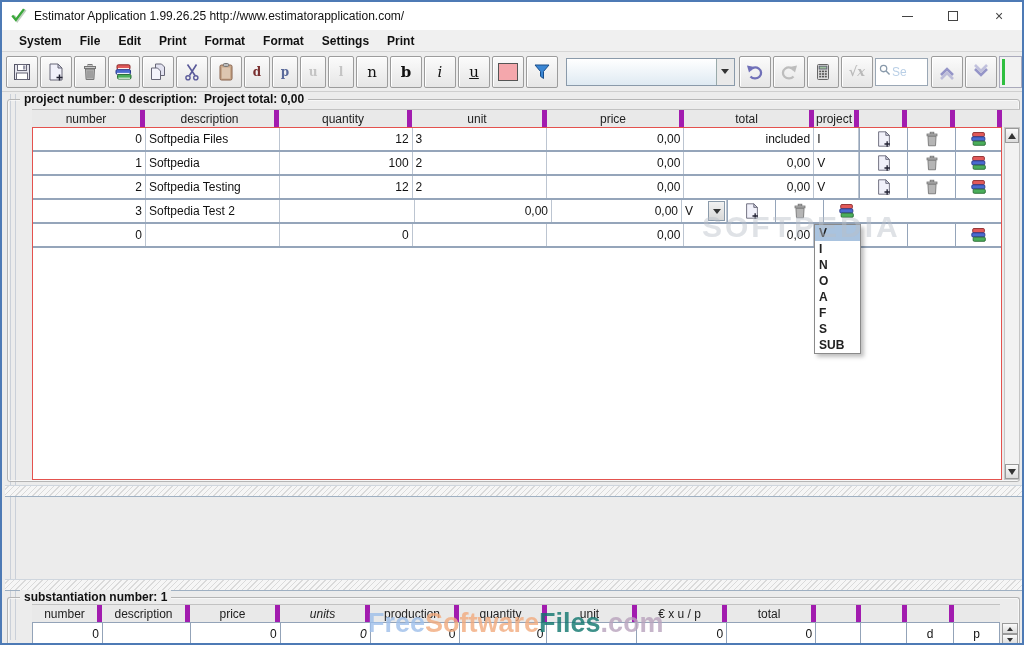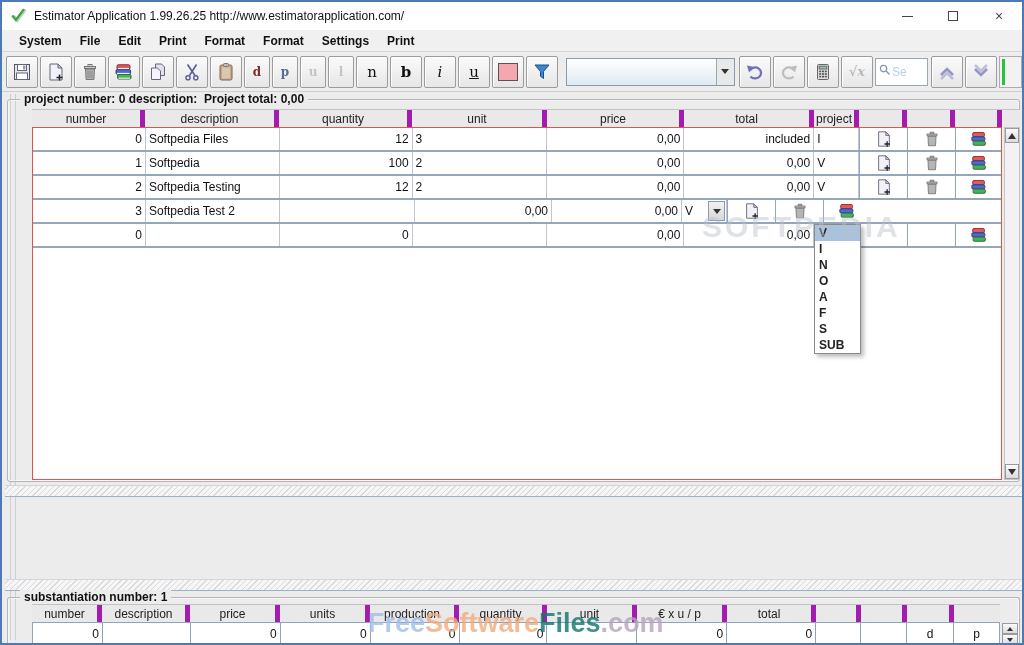--- a/index.html
+++ b/index.html
@@ -74,21 +74,21 @@
 
   
   .note-area { position:absolute; left:24px; top:18px; width:968px; height:52px; background:#c4c4c4; border:1px solid #9a9a9a; box-shadow:inset 1px 1px 0 #b2b2b2; }
 
   
   .shead { position:absolute; left:30px; top:602px; width:968px; height:18px; display:flex; background:#e9e9e9; border-top:1px solid #c2c2c2; z-index:5; }
   .srow { position:absolute; left:30px; top:620px; width:968px; height:24px; display:flex; background:#fff; border:1px solid #93a3b8; z-index:5; }
   .std { border-right:1px solid #93a3b8; height:100%; display:flex; align-items:center; font-size:12px; }
   .std.r { justify-content:flex-end; padding-right:3px; }
   .std.c { justify-content:center; }
-  .s1{width:70px;} .s2{width:88px;} .s3{width:90px;} .s4{width:90px;} .s5{width:89px;}
+  .s1{width:70px;} .s2{width:88px;} .s3{width:90px;} .s4{width:90px;font-style:italic;} .s5{width:89px;}
   .s6{width:88px;} .s7{width:90px;} .s8{width:90px;text-align:center;} .s9{width:89px;}
   .s10{width:45px;} .s11{width:46px;} .s12{width:47px;} .s13{width:45px;}
   .spinner { position:absolute; left:1000px; top:621px; width:16px; height:22px; z-index:5; }
   .spin-btn { width:16px; height:11px; background:linear-gradient(#fafafa,#dcdcdc); border:1px solid #9a9a9a; display:flex; align-items:center; justify-content:center; }
   .spin-tri-up { width:0;height:0;border-left:3px solid transparent;border-right:3px solid transparent;border-bottom:4px solid #333; }
   .spin-tri-down { width:0;height:0;border-left:3px solid transparent;border-right:3px solid transparent;border-top:4px solid #333; }
 
   
   .wm-softpedia { position:absolute; left:700px; top:208px; font-size:30px; font-weight:bold; letter-spacing:3px; color:rgba(185,190,200,.45); z-index:40; }
   .wm-fsf { position:absolute; left:366px; top:606px; font-size:27px; font-weight:bold; z-index:40; opacity:.8; white-space:nowrap; }

